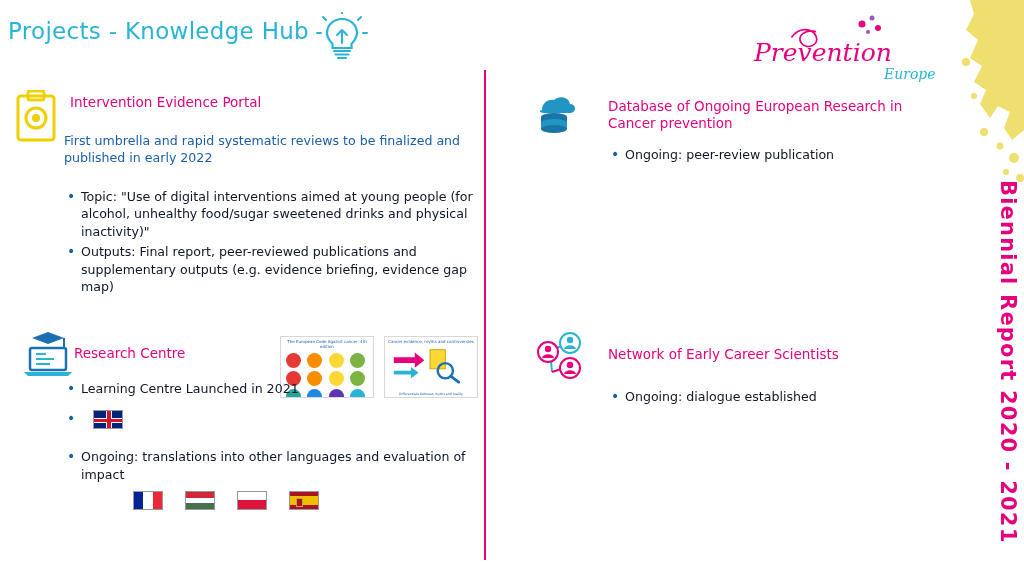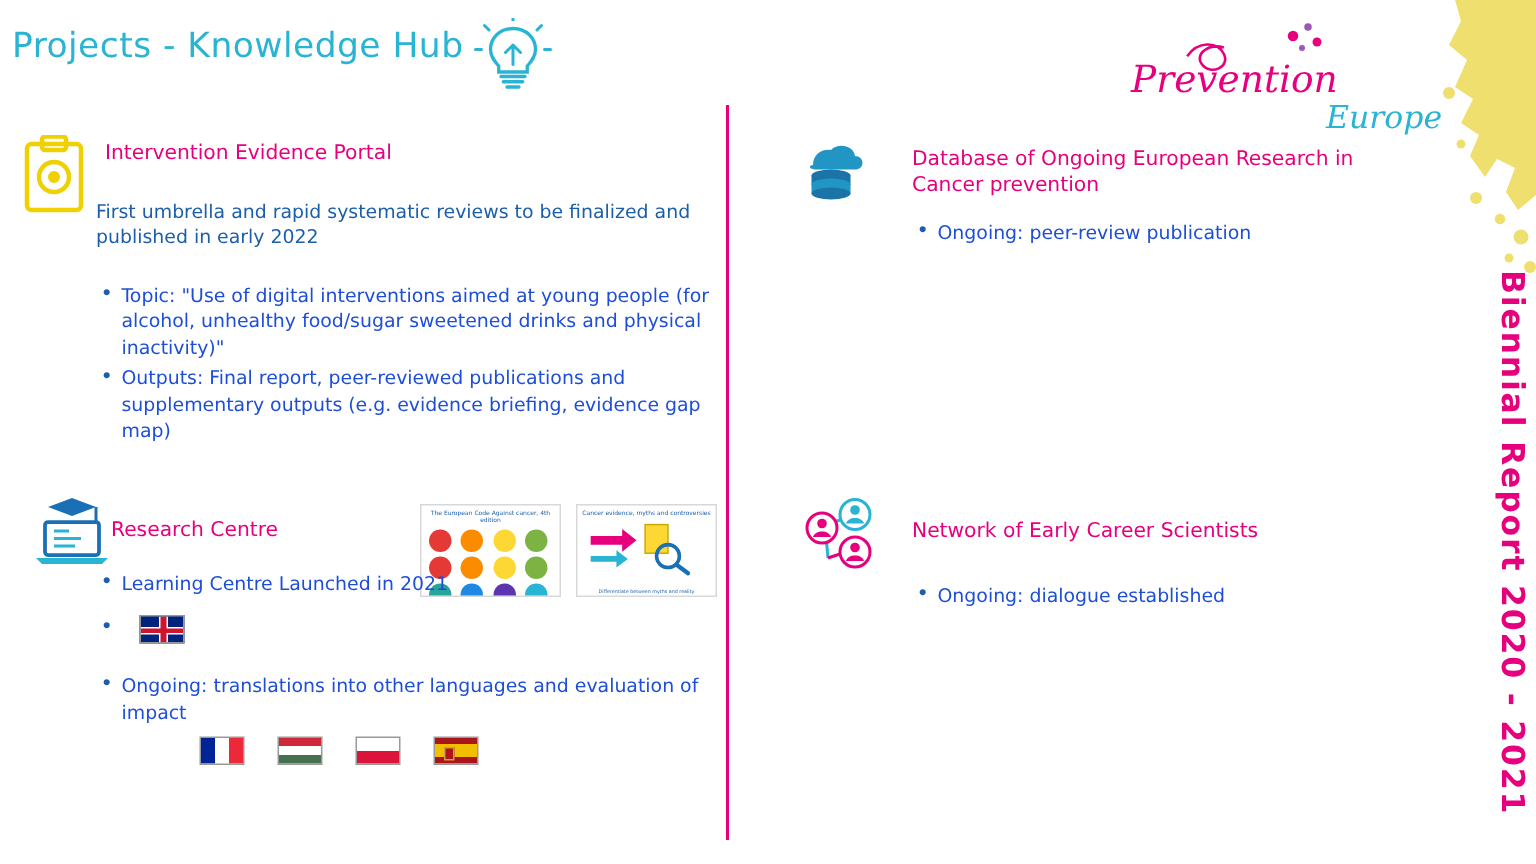--- a/index.html
+++ b/index.html
@@ -62,21 +62,21 @@
     top: 30px;
     font-size: 25px;
     color: #e6007e;
     font-family: "DejaVu Serif", serif;
     font-style: italic;
   }
   .logo-europe {
     position: absolute;
     left: 140px;
     top: 58px;
-    font-size: 21px;
+    font-size: 14px;
     color: #29b4d4;
     font-family: "DejaVu Serif", serif;
     font-style: italic;
     text-align: right;
   }
 
   
   .map {
     position: absolute;
     right: 0;
@@ -127,21 +127,21 @@
     font-family: "DejaVu Sans", sans-serif;
   }
   ul.bullets {
     list-style: none;
     margin: 0;
     padding: 0;
   }
   ul.bullets li {
     position: relative;
     padding-left: 17px;
-    color: #1d4ed8;
+    color: #0f172a;
     font-size: 12.6px;
     line-height: 1.38;
     margin-bottom: 3px;
     font-family: "DejaVu Sans", sans-serif;
   }
   ul.bullets li:before {
     content: "•";
     position: absolute;
     left: 3px;
     top: -1px;

